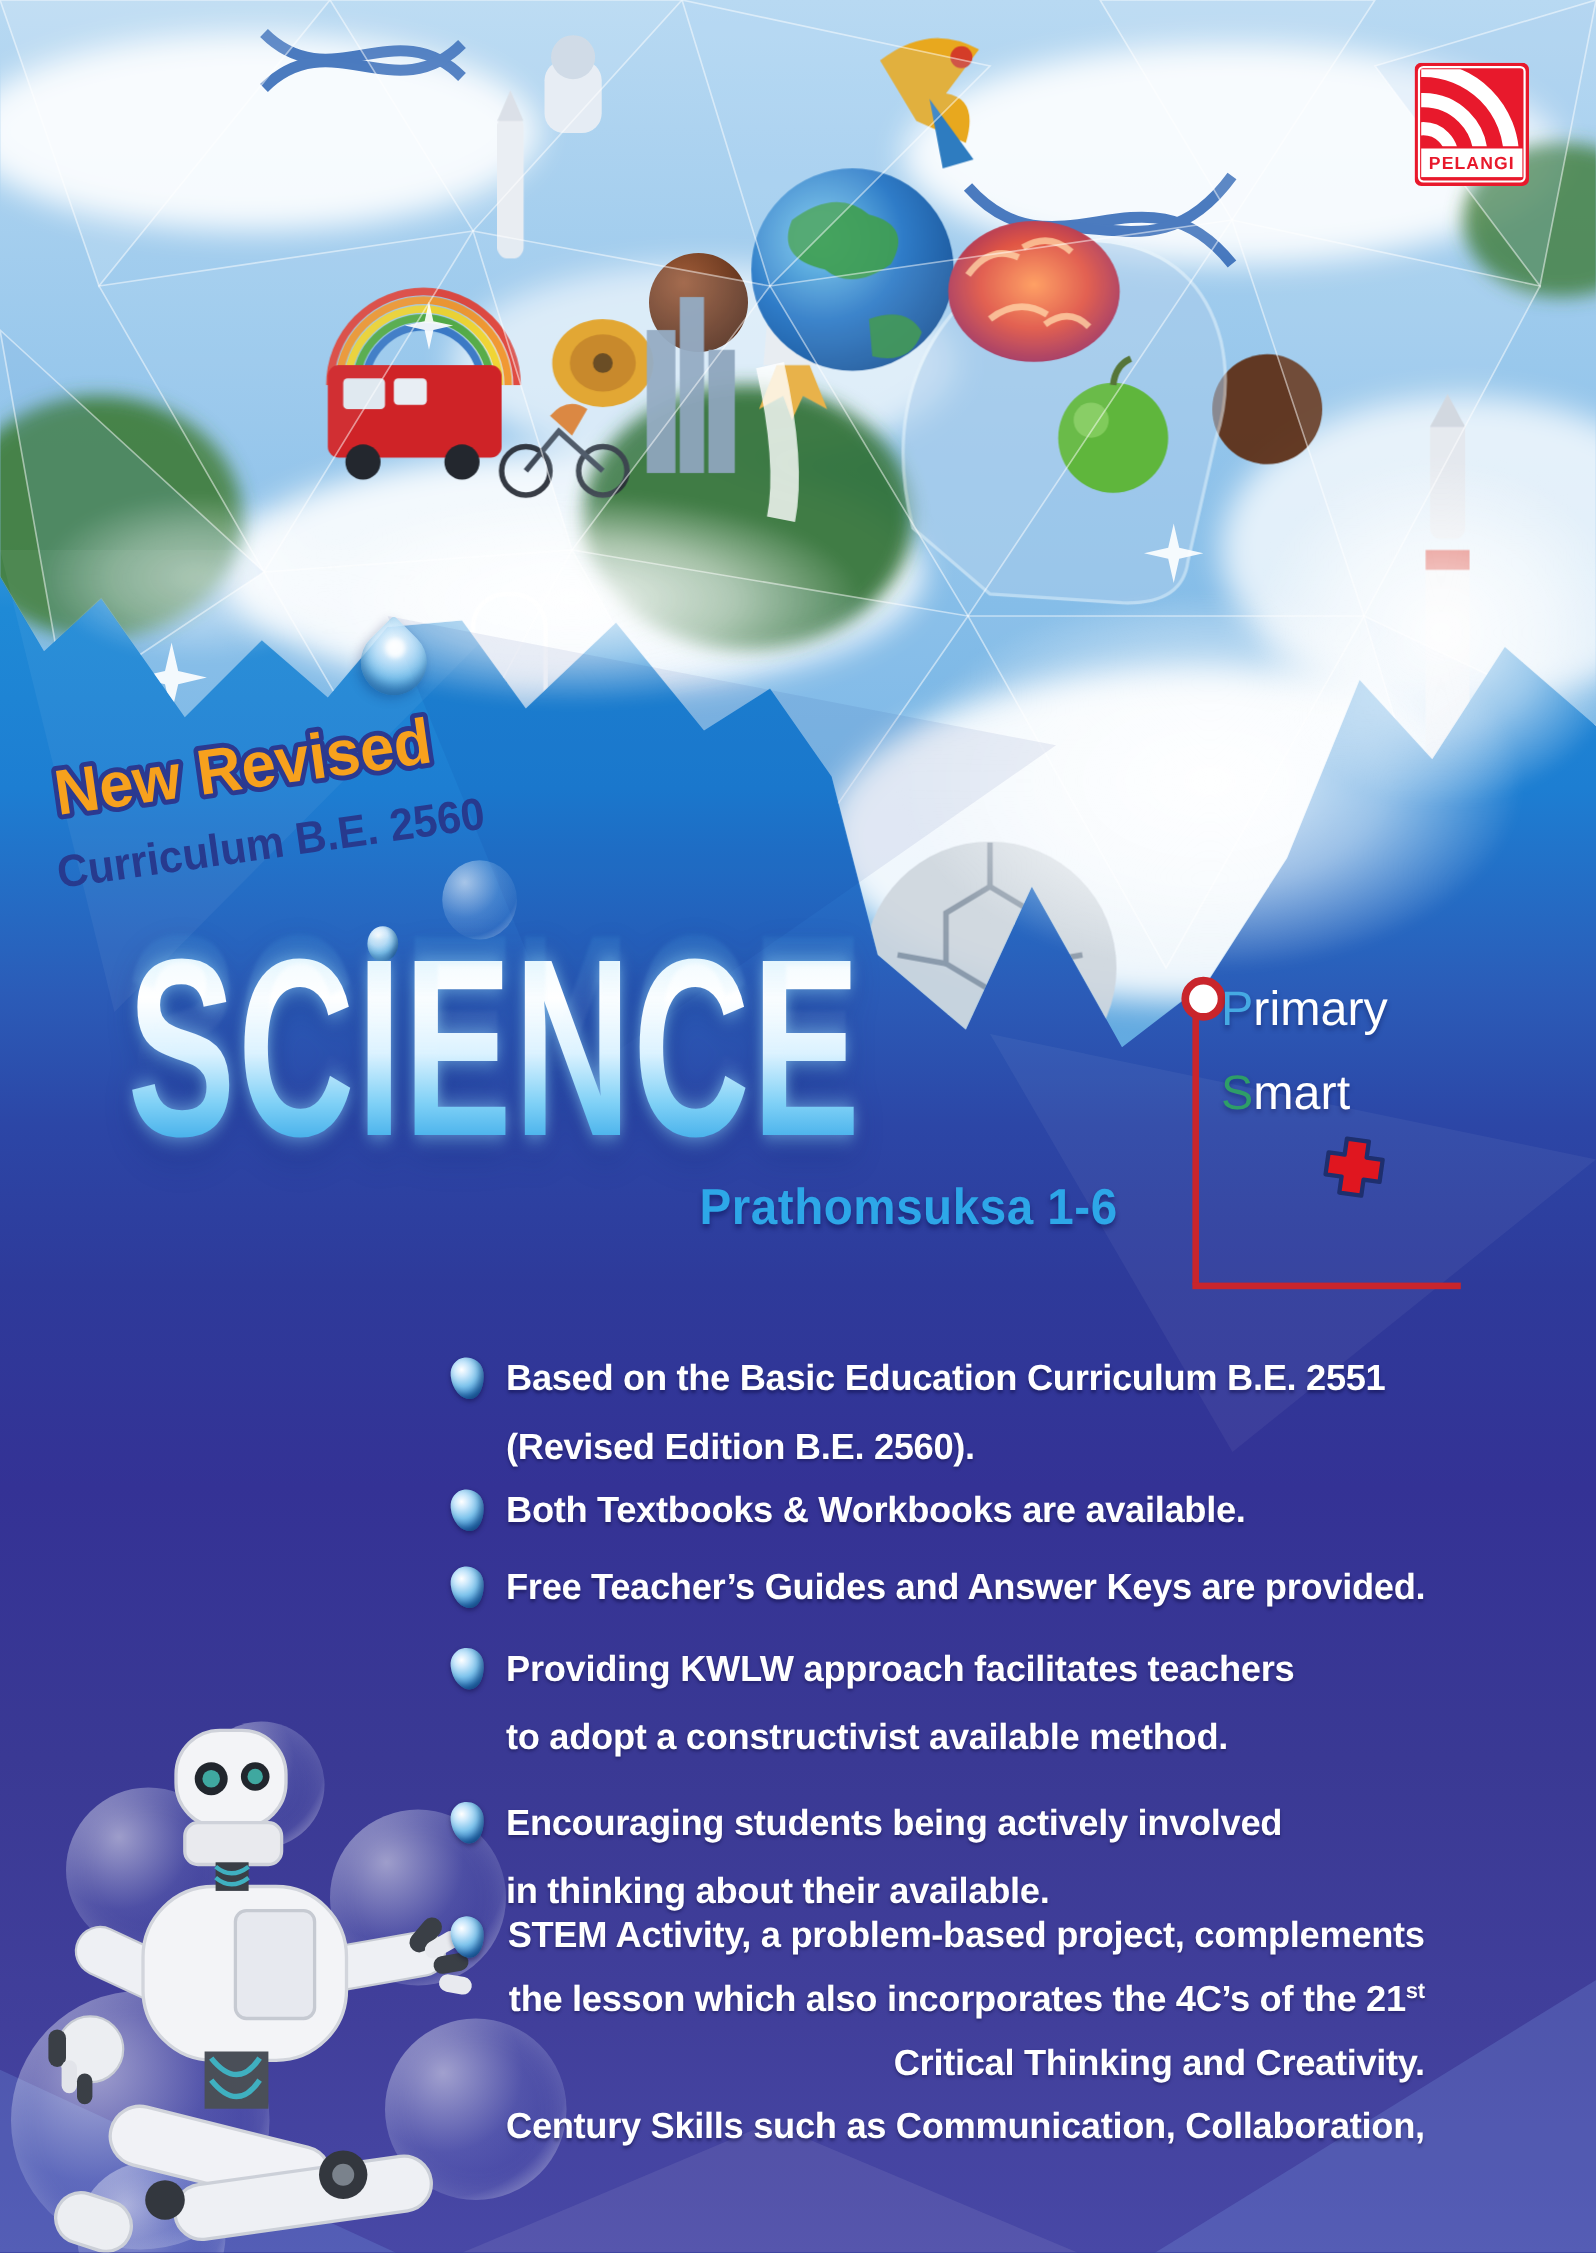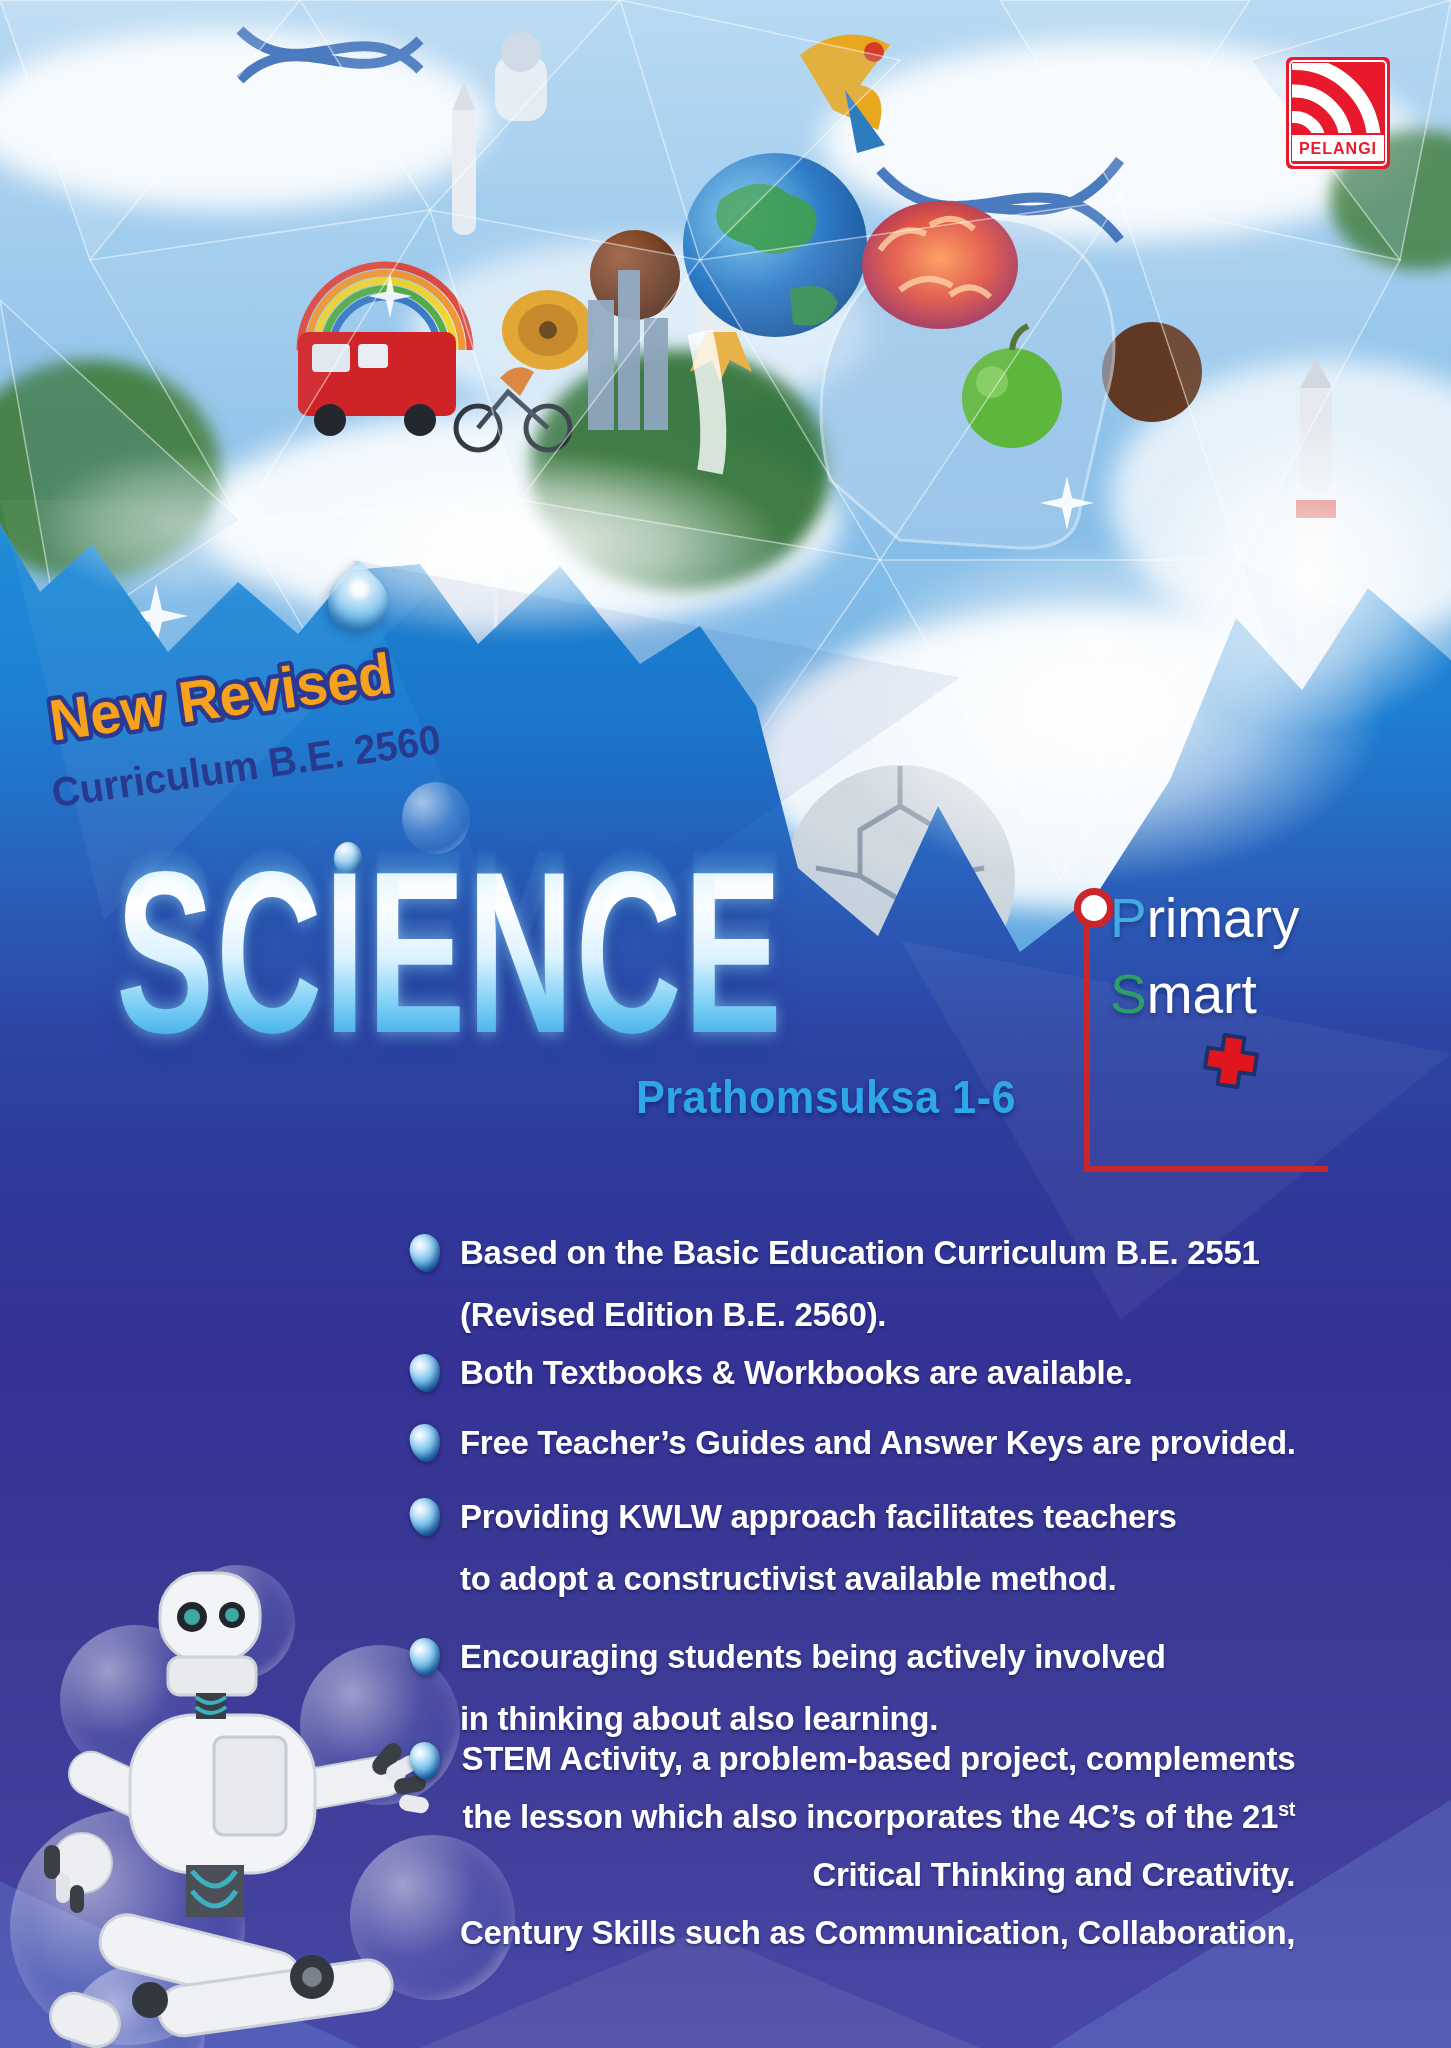--- a/index.html
+++ b/index.html
@@ -53,21 +53,21 @@
     color:#2da7e8;letter-spacing:.5px;transform:scaleX(.94);transform-origin:left top;
     text-shadow:0 3px 5px rgba(0,10,70,.45);white-space:nowrap;}
 
   
   .pes{position:absolute;left:1062px;top:880px;width:340px;height:300px;}
   .pes-dot{position:absolute;left:12px;top:8px;width:26px;height:26px;border-radius:50%;
     background:#ffffff;border:7px solid #c9252c;box-sizing:content-box;}
   .pes-vline{position:absolute;left:22px;top:44px;width:6px;height:244px;background:#c9252c;}
   .pes-hline{position:absolute;left:22px;top:286px;width:244px;height:6px;background:#c9252c;}
   .pes-words{position:absolute;left:48px;top:0;}
-  .pes-line{font-size:55px;font-weight:400;line-height:76px;color:#ffffff;white-space:nowrap;
+  .pes-line{font-size:44px;font-weight:400;line-height:76px;color:#ffffff;white-space:nowrap;
     text-shadow:0 3px 5px rgba(0,10,60,.35);}
   .pes-p{color:#45aae3;} .pes-e{color:#f7941d;} .pes-s{color:#2e9e68;}
   .pes-plus{position:absolute;left:138px;top:150px;width:62px;height:62px;transform:rotate(8deg);}
 
   
   .feature{position:absolute;left:410px;display:flex;gap:20px;align-items:flex-start;}
   .drop-bullet{flex:0 0 auto;margin-top:12px;width:30px;height:38px;
     border-radius:48% 52% 46% 54% / 40% 40% 60% 60%;transform:rotate(-6deg);
     background:radial-gradient(circle at 35% 28%, #ffffff 0%, #cfeafc 18%, #7fc4ec 45%, #2e7cc0 75%, #134b86 100%);
     box-shadow:inset -3px -4px 6px rgba(0,30,80,.4), 0 2px 5px rgba(0,0,40,.4);}
@@ -390,21 +390,21 @@
       <div class="f-text">
         <div class="f-line">Providing KWLW approach facilitates teachers</div>
         <div class="f-line">to adopt a constructivist available method.</div>
       </div>
     </div>
 
     <div class="feature" style="top:1626px;gap:20px;">
       <span class="drop-bullet"></span>
       <div class="f-text">
         <div class="f-line">Encouraging students being actively involved</div>
-        <div class="f-line">in thinking about also learning.</div>
+        <div class="f-line">in thinking about their available.</div>
       </div>
     </div>
 
     <div class="feature tight" style="top:1730px;text-align:right;">
       <span class="drop-bullet"></span>
       <div class="f-text">
         <div class="f-line">STEM Activity, a problem-based project, complements</div>
         <div class="f-line"><span>the lesson which also incorporates the 4C’s of the 21</span><sup>st</sup></div>
         <div class="f-line">Critical Thinking and Creativity.</div>
         <div class="f-line">Century Skills such as Communication, Collaboration,</div>

